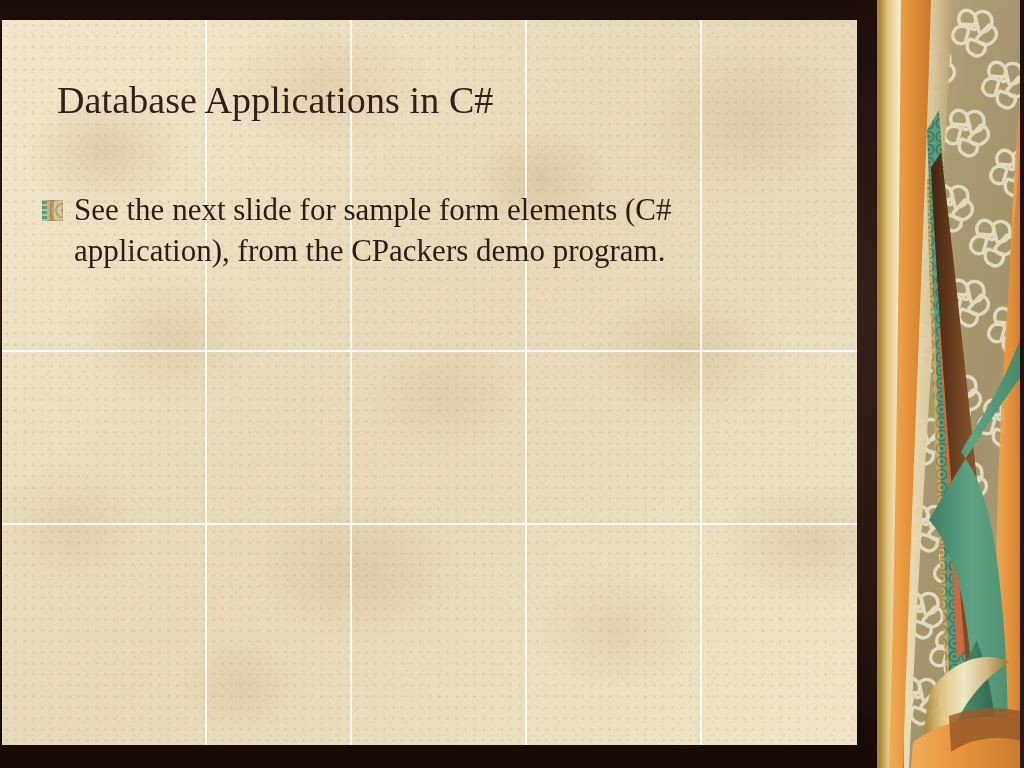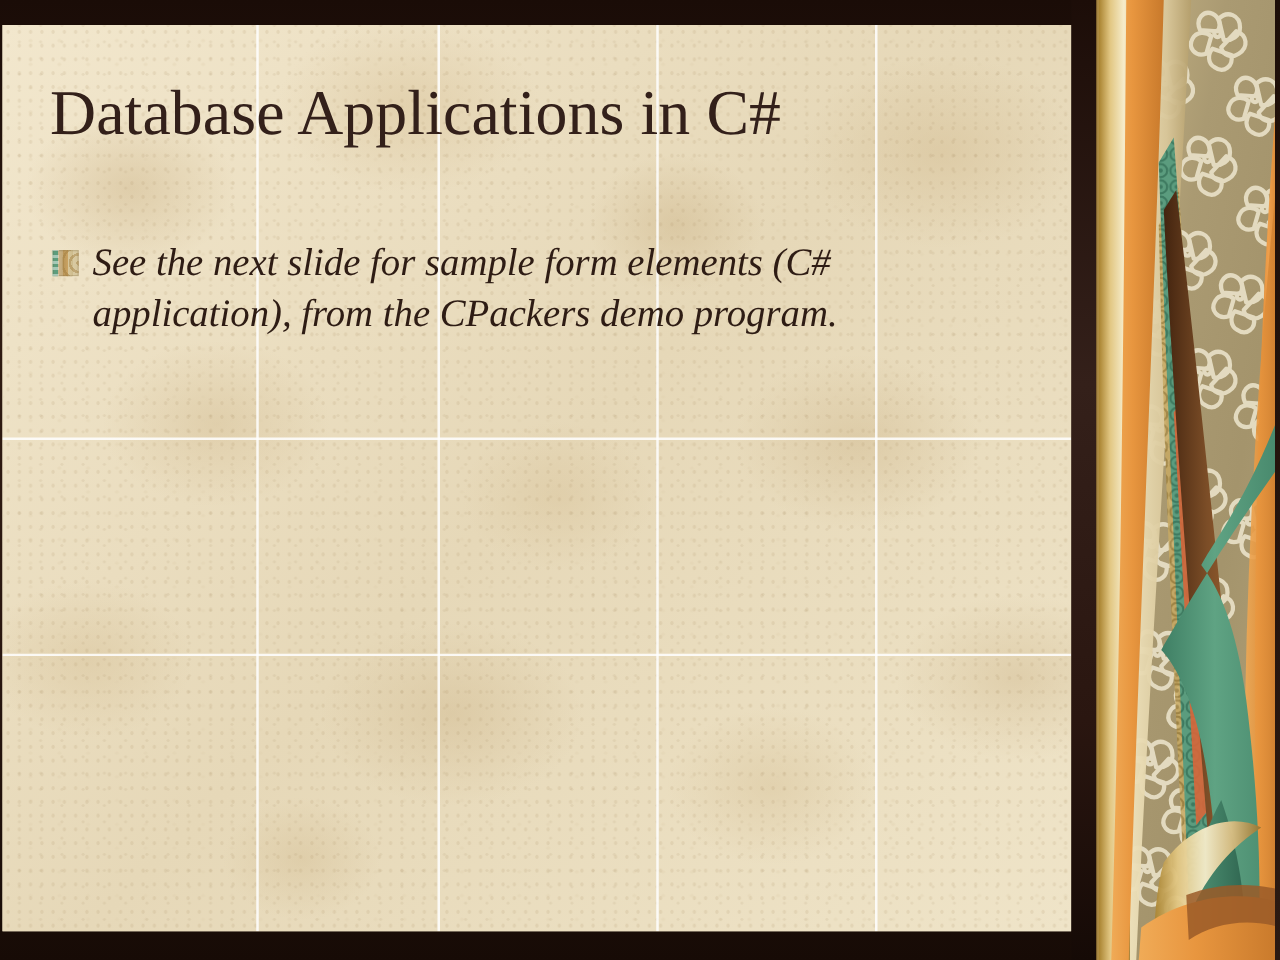--- a/index.html
+++ b/index.html
@@ -99,39 +99,38 @@
     height: 725px;
     z-index: 5;
   }
 
   .slide-title {
     position: absolute;
     left: 38px;
     top: 43px;
     width: 780px;
     color: #33201a;
-    font-size: 51px;
+    font-size: 38px;
     line-height: 1.1;
     font-weight: normal;
     letter-spacing: 0.1px;
-    margin: 0;
+    margin: 17px;
     white-space: nowrap;
   }
 
   .body-block {
     position: absolute;
     left: 38px;
     top: 170px;
     width: 700px;
   }
 
   .bullet-row {
     position: relative;
     padding-left: 34px;
-    font-style: italic;
   }
 
   .bullet-marker {
     position: absolute;
     left: 2px;
     top: 10px;
     width: 21px;
     height: 21px;
     background:
       linear-gradient(90deg,

